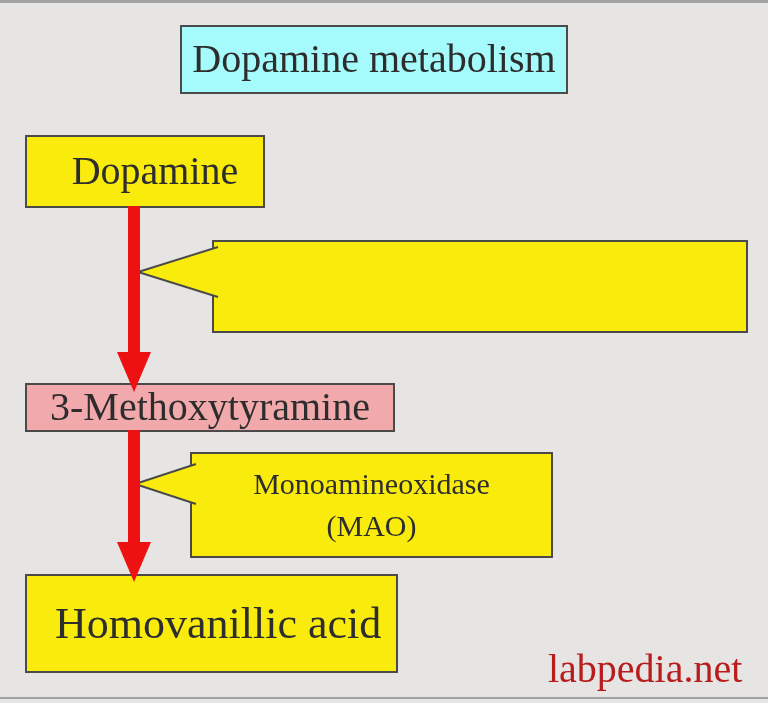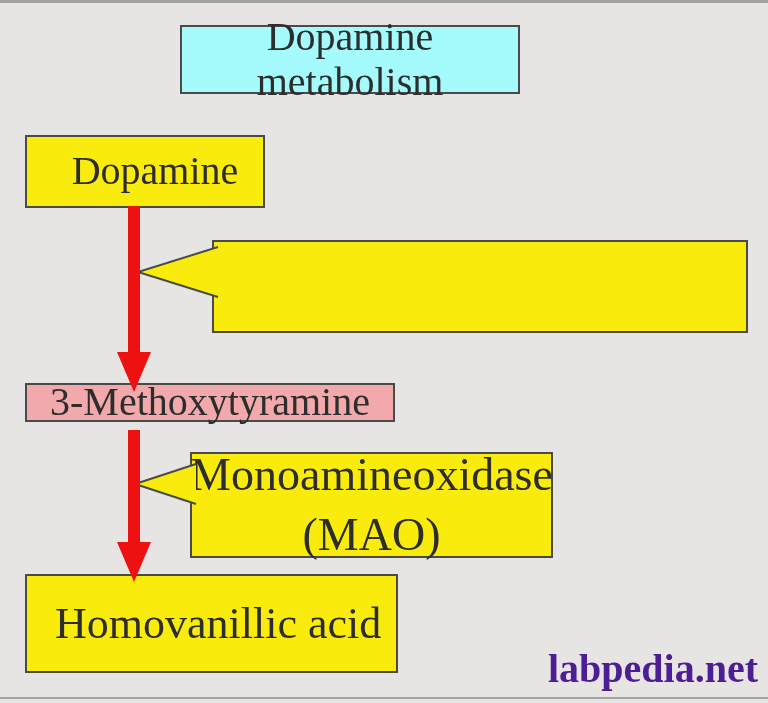--- a/index.html
+++ b/index.html
@@ -29,63 +29,62 @@
     border: 2px solid #4a4a4a;
     box-sizing: border-box;
     display: flex;
     flex-direction: column;
     align-items: center;
     justify-content: center;
     text-align: center;
     line-height: 1.12;
   }
   #title-box {
-    left: 180px; top: 25px; width: 340px; height: 69px;
+    left: 180px; top: 25px; width: 388px; height: 69px;
     background: #a5fbfb;
     font-size: 40px;
   }
   #dopamine-box {
     left: 25px; top: 135px; width: 240px; height: 73px;
     background: #f9ec0d;
     font-size: 40px;
     padding-left: 20px;
   }
   #comt-callout {
     left: 212px; top: 240px; width: 536px; height: 93px;
     background: #f9ec0d;
     font-size: 37px;
   }
   #methoxytyramine-box {
-    left: 25px; top: 383px; width: 370px; height: 39px;
+    left: 25px; top: 383px; width: 370px; height: 49px;
     background: #f2a9ac;
     font-size: 40px;
   }
   #mao-callout {
     left: 190px; top: 452px; width: 363px; height: 106px;
     background: #f9ec0d;
-    font-size: 46px;
+    font-size: 30px;
     gap: 8px;
   }
   #hva-box {
     left: 25px; top: 574px; width: 373px; height: 99px;
     background: #f9ec0d;
     font-size: 44px;
     align-items: flex-start;
     text-align: left;
     padding-left: 28px;
   }
   #hva-box .line2 { padding-left: 12px; }
   #watermark {
     position: absolute;
     left: 548px; top: 645px; width: 210px;
     font-size: 40px;
-    color: #4c1d95;
+    color: #b91c1c;
     text-align: left;
     white-space: nowrap;
-    font-weight: bold;
   }
   #flow-arrow-layer {
     position: absolute;
     left: 0; top: 0;
     width: 768px; height: 703px;
     pointer-events: none;
   }
 </style>
 </head>
 <body>

